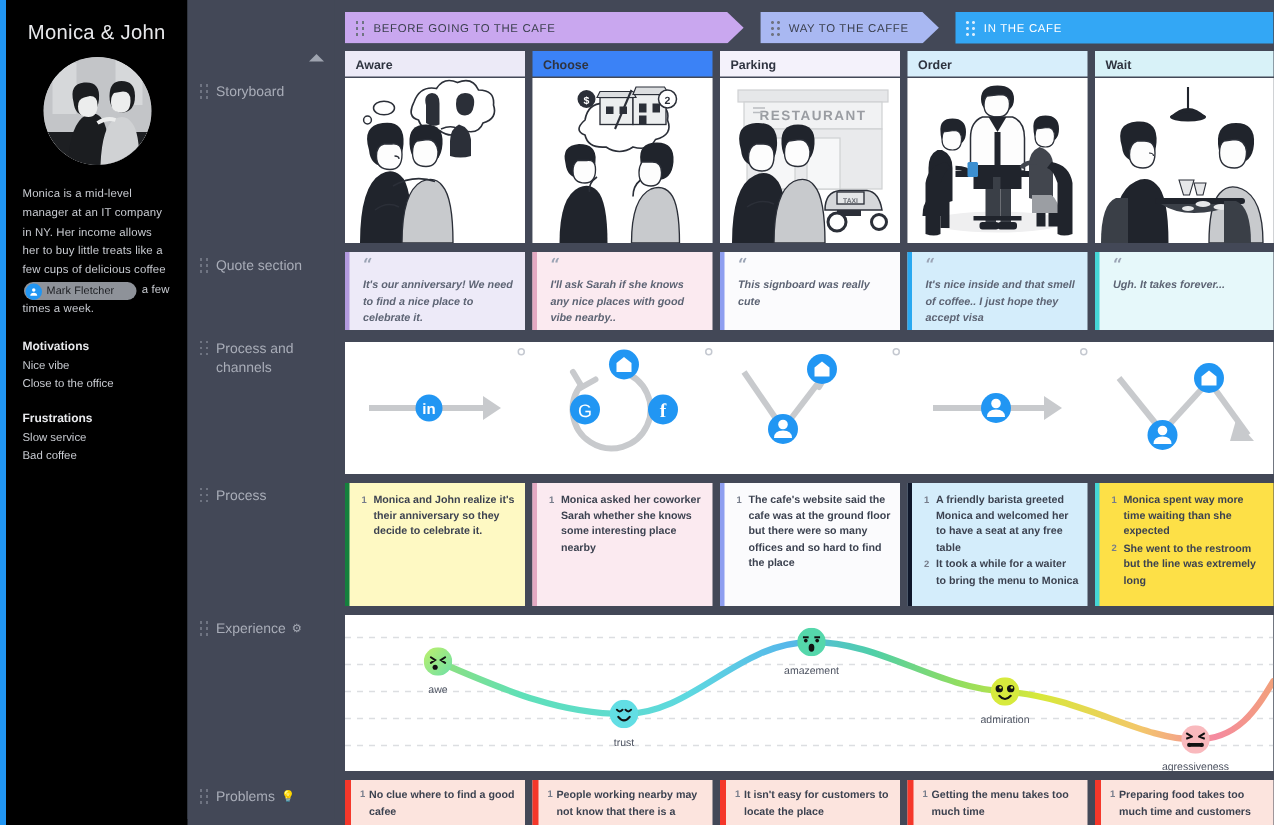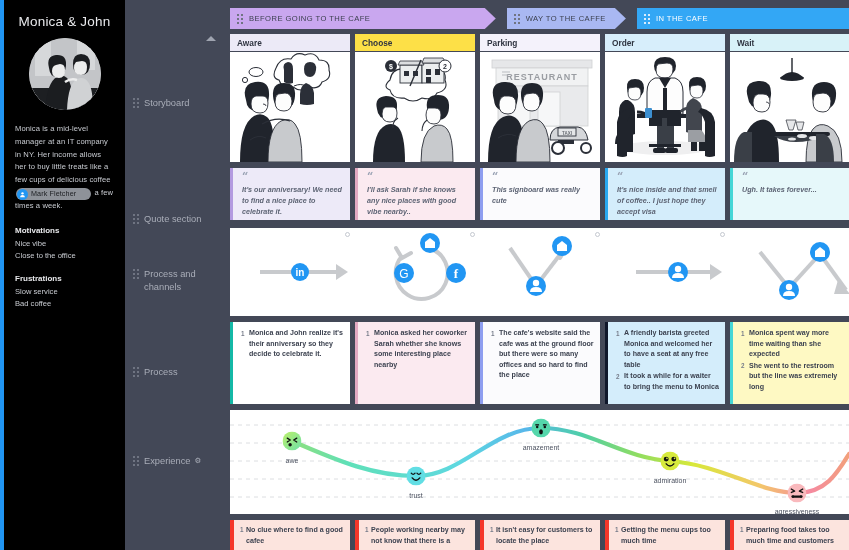--- a/index.html
+++ b/index.html
@@ -81,21 +81,20 @@
   }
   .rail-label {
     position: absolute;
     left: 8px;
     color: #a9adb8;
     font-size: 9.3px;
     line-height: 12.5px;
     display: flex;
     align-items: flex-start;
     width: 92px;
-    margin-top: 42px;
   }
   .grip {
     display: inline-block;
     width: 6px; height: 10px;
     margin-right: 5px; margin-top: 1px;
     flex: 0 0 6px;
     background-image:
       radial-gradient(circle at 1px 1px, #6f7482 .9px, transparent 1px),
       radial-gradient(circle at 5px 1px, #6f7482 .9px, transparent 1px),
       radial-gradient(circle at 1px 5px, #6f7482 .9px, transparent 1px),
@@ -167,21 +166,20 @@
     padding: 5px 7px 0 9px;
     overflow: hidden;
   }
   .qmark { font-size: 11px; line-height: 8px; color: #9aa3b4; font-family: "DejaVu Serif", serif; }
   .qtext { font-size: 7.2px; line-height: 11px; font-style: italic; color: #5d6474; margin-top: 3px; }
 
   .channel-row {
     position: absolute; left: 7px; top: 228px;
     width: 619px; height: 88px;
     background: #ffffff;
-    padding-left: 14px;
   }
   .channel-row svg { display: block; }
   .dot-handle { position: absolute; width: 5px; height: 5px; border-radius: 50%; border: 1px solid #c4c8d0; top: 4px; }
 
   .process-card {
     position: absolute; top: 322px;
     height: 82px;
     padding: 6px 6px 0 8px;
     overflow: hidden;
   }
@@ -318,21 +316,21 @@
       </div>
       <div class="phase p3">
         <span class="grip"></span>
         <span>IN THE CAFE</span>
       </div>
     </div>
 
     <div class="stage-head col col-0" style="background:#eceaf7">
         <span>Aware</span>
       </div>
-    <div class="stage-head col col-1" style="background:#fde047">
+    <div class="stage-head col col-1" style="background:#3b82f6">
         <span>Choose</span>
       </div>
     <div class="stage-head col col-2" style="background:#f4f2fb">
         <span>Parking</span>
       </div>
     <div class="stage-head col col-3" style="background:#d7eefb">
         <span>Order</span>
       </div>
     <div class="stage-head col col-4" style="background:#d8f2f8">
         <span>Wait</span>
@@ -542,21 +540,21 @@
         <path d="M576 26 L602 62" stroke="#c8cacd" stroke-width="4" fill="none"></path>
         <path d="M594 52 L606 66 L590 66" fill="#c8cacd"></path>
         <circle cx="576" cy="24" r="10" fill="#2196f3"></circle>
         <path d="M576 19 l5 4 l0 6 l-10 0 l0-6 z" fill="#fff"></path>
         <circle cx="545" cy="62" r="10" fill="#2196f3"></circle>
         <circle cx="545" cy="59" r="3.2" fill="#fff"></circle>
         <path d="M539 68 q0-5 6-5 q6 0 6 5z" fill="#fff"></path>
       </svg>
     </div>
 
-    <div class="process-card col col-0" style="background:#ffffff;border-left:3px solid #14b8a6">
+    <div class="process-card col col-0" style="background:#fef9c3;border-left:3px solid #15803d">
       <div class="p-item">
           <span class="p-num">1</span>
           <span>Monica and John realize it's their anniversary so they decide to celebrate it.</span>
         </div>
     </div>
     <div class="process-card col col-1" style="background:#fbeaf0;border-left:3px solid #e3a9c2">
       <div class="p-item">
           <span class="p-num">1</span>
           <span>Monica asked her coworker Sarah whether she knows some interesting  place nearby</span>
         </div>
@@ -570,21 +568,21 @@
     <div class="process-card col col-3" style="background:#d4edfb;border-left:3px solid #0f172a">
       <div class="p-item">
           <span class="p-num">1</span>
           <span>A friendly barista greeted Monica and welcomed her to have a seat at any free table</span>
         </div>
       <div class="p-item">
           <span class="p-num">2</span>
           <span>It took a while for a waiter to bring the menu to Monica</span>
         </div>
     </div>
-    <div class="process-card col col-4" style="background:#fef9c3;border-left:3px solid #45d6d6">
+    <div class="process-card col col-4" style="background:#fde047;border-left:3px solid #45d6d6">
       <div class="p-item">
           <span class="p-num">1</span>
           <span>Monica spent way more time waiting than she expected</span>
         </div>
       <div class="p-item">
           <span class="p-num">2</span>
           <span>She went to the restroom but the line was extremely long</span>
         </div>
     </div>
 
@@ -689,21 +687,21 @@
     </div>
     <div class="problem-card col col-2">
       <div class="pr-item">
           <span class="pr-num">1</span>
           <span>It isn't easy for customers to locate the place</span>
         </div>
     </div>
     <div class="problem-card col col-3">
       <div class="pr-item">
           <span class="pr-num">1</span>
-          <span>Getting the menu cups too much time</span>
+          <span>Getting the menu takes too much time</span>
         </div>
     </div>
     <div class="problem-card col col-4">
       <div class="pr-item">
           <span class="pr-num">1</span>
           <span>Preparing food takes too much time and customers</span>
         </div>
     </div>
 
   </div>

